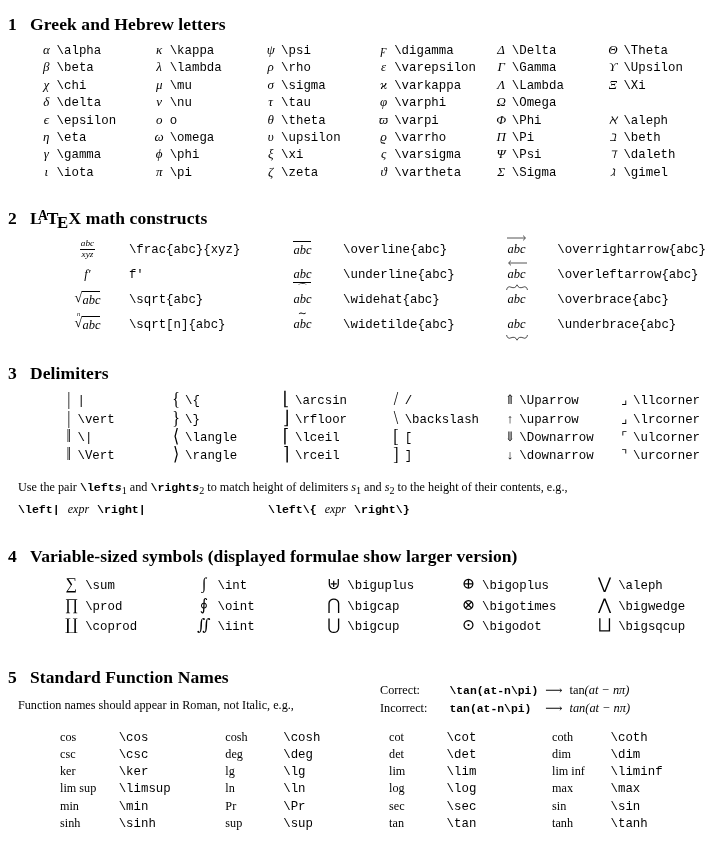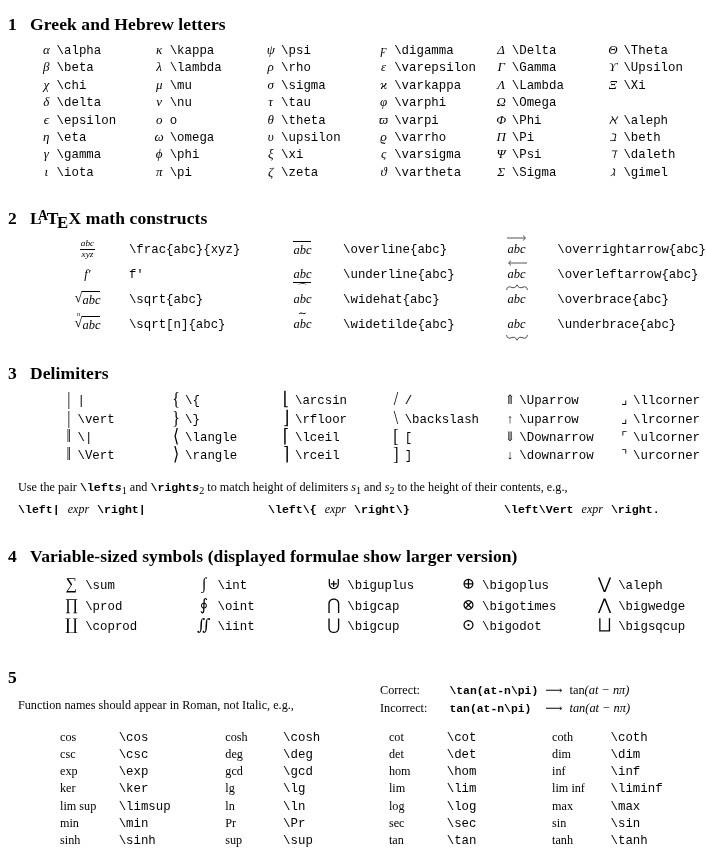--- a/index.html
+++ b/index.html
@@ -496,23 +496,20 @@
     <div>
       <span>Use the pair </span><span class="mono">\left</span><span class="mono it">s</span><sub>1</sub><span> and </span><span class="mono">\right</span><span class="mono it">s</span><sub>2</sub><span> to match height of delimiters </span><span class="it">s</span><sub>1</sub><span> and </span><span class="it">s</span><sub>2</sub><span> to the height of their contents, e.g.,</span>
     </div>
     <div class="note-row2">
       <div class="slot">
         <span class="nc">\left|</span><span class="ital">expr</span><span class="nc">\right|</span>
       </div>
       <div class="slot2">
         <span class="nc">\left\{</span><span class="ital">expr</span><span class="nc">\right\}</span>
       </div>
-      <div>
-        <span class="nc">\left\Vert</span><span class="ital">expr</span><span class="nc">\right.</span>
-      </div>
     </div>
   </div>
 
   <div class="section-head sec4">
     <span class="section-num">4</span>
     <span class="section-title">Variable-sized symbols (displayed formulae show larger version)</span>
   </div>
   <table class="symtab" id="bigop-table">
       <tbody>
         <tr>
@@ -561,20 +558,21 @@
           <td class="cmd">\bigodot</td>
           <td class="gap"></td>
           <td class="sym">⨆</td>
           <td class="cmd">\bigsqcup</td>
         </tr>
       </tbody>
     </table>
 
   <div class="section-head sec5">
     <span class="section-num">5</span>
+    <span class="section-title">Standard Function Names</span>
   </div>
 
   <div class="sec5-body">
     <div id="fn-note">Function names should appear in Roman, not Italic, e.g.,</div>
 
     <div id="correct-block">
       <table>
           <tbody>
         <tr>
           <td class="lbl">Correct:</td>
@@ -614,33 +612,20 @@
             <td class="name">deg</td>
             <td class="cmdf">\deg</td>
             <td class="gap"></td>
             <td class="name">det</td>
             <td class="cmdf">\det</td>
             <td class="gap"></td>
             <td class="name">dim</td>
             <td class="cmdf">\dim</td>
           </tr>
           <tr>
-            <td class="name">exp</td>
-            <td class="cmdf">\exp</td>
-            <td class="gap"></td>
-            <td class="name">gcd</td>
-            <td class="cmdf">\gcd</td>
-            <td class="gap"></td>
-            <td class="name">hom</td>
-            <td class="cmdf">\hom</td>
-            <td class="gap"></td>
-            <td class="name">inf</td>
-            <td class="cmdf">\inf</td>
-          </tr>
-          <tr>
             <td class="name">ker</td>
             <td class="cmdf">\ker</td>
             <td class="gap"></td>
             <td class="name">lg</td>
             <td class="cmdf">\lg</td>
             <td class="gap"></td>
             <td class="name">lim</td>
             <td class="cmdf">\lim</td>
             <td class="gap"></td>
             <td class="name">lim inf</td>

